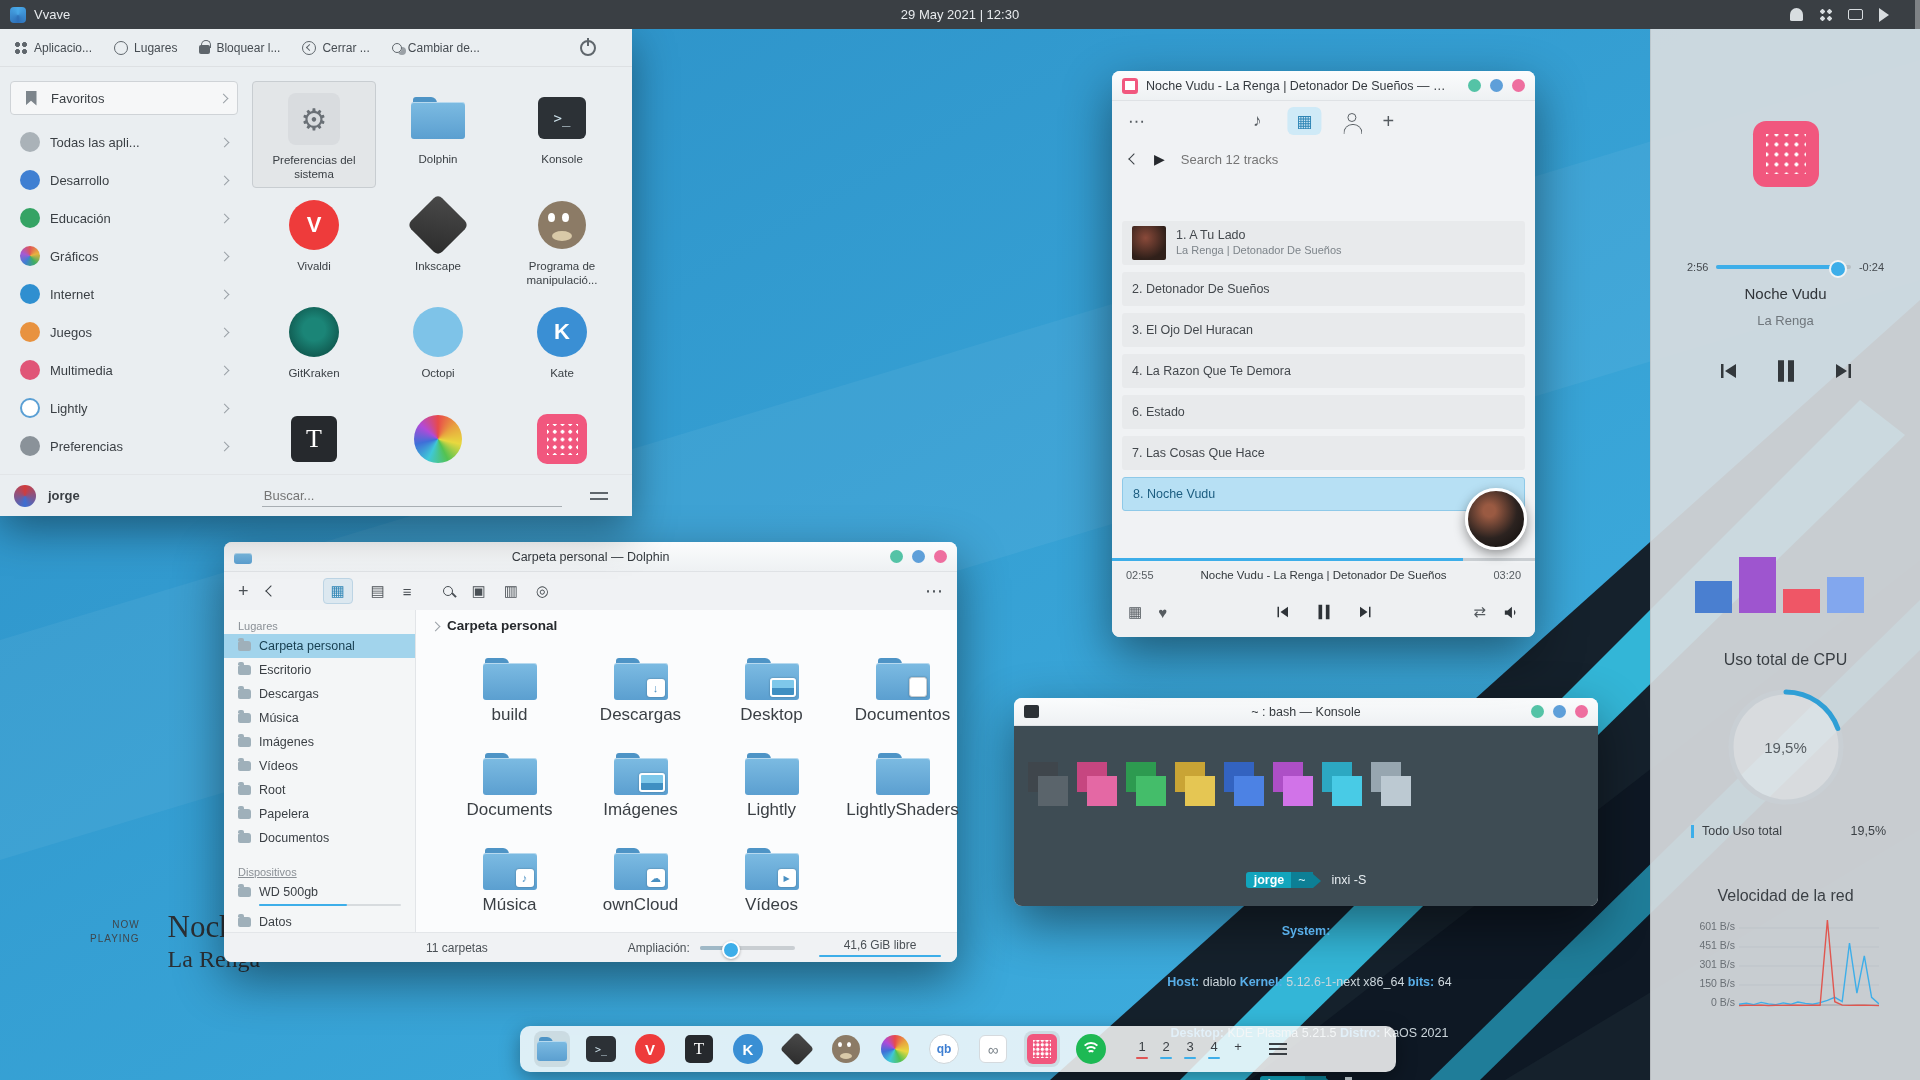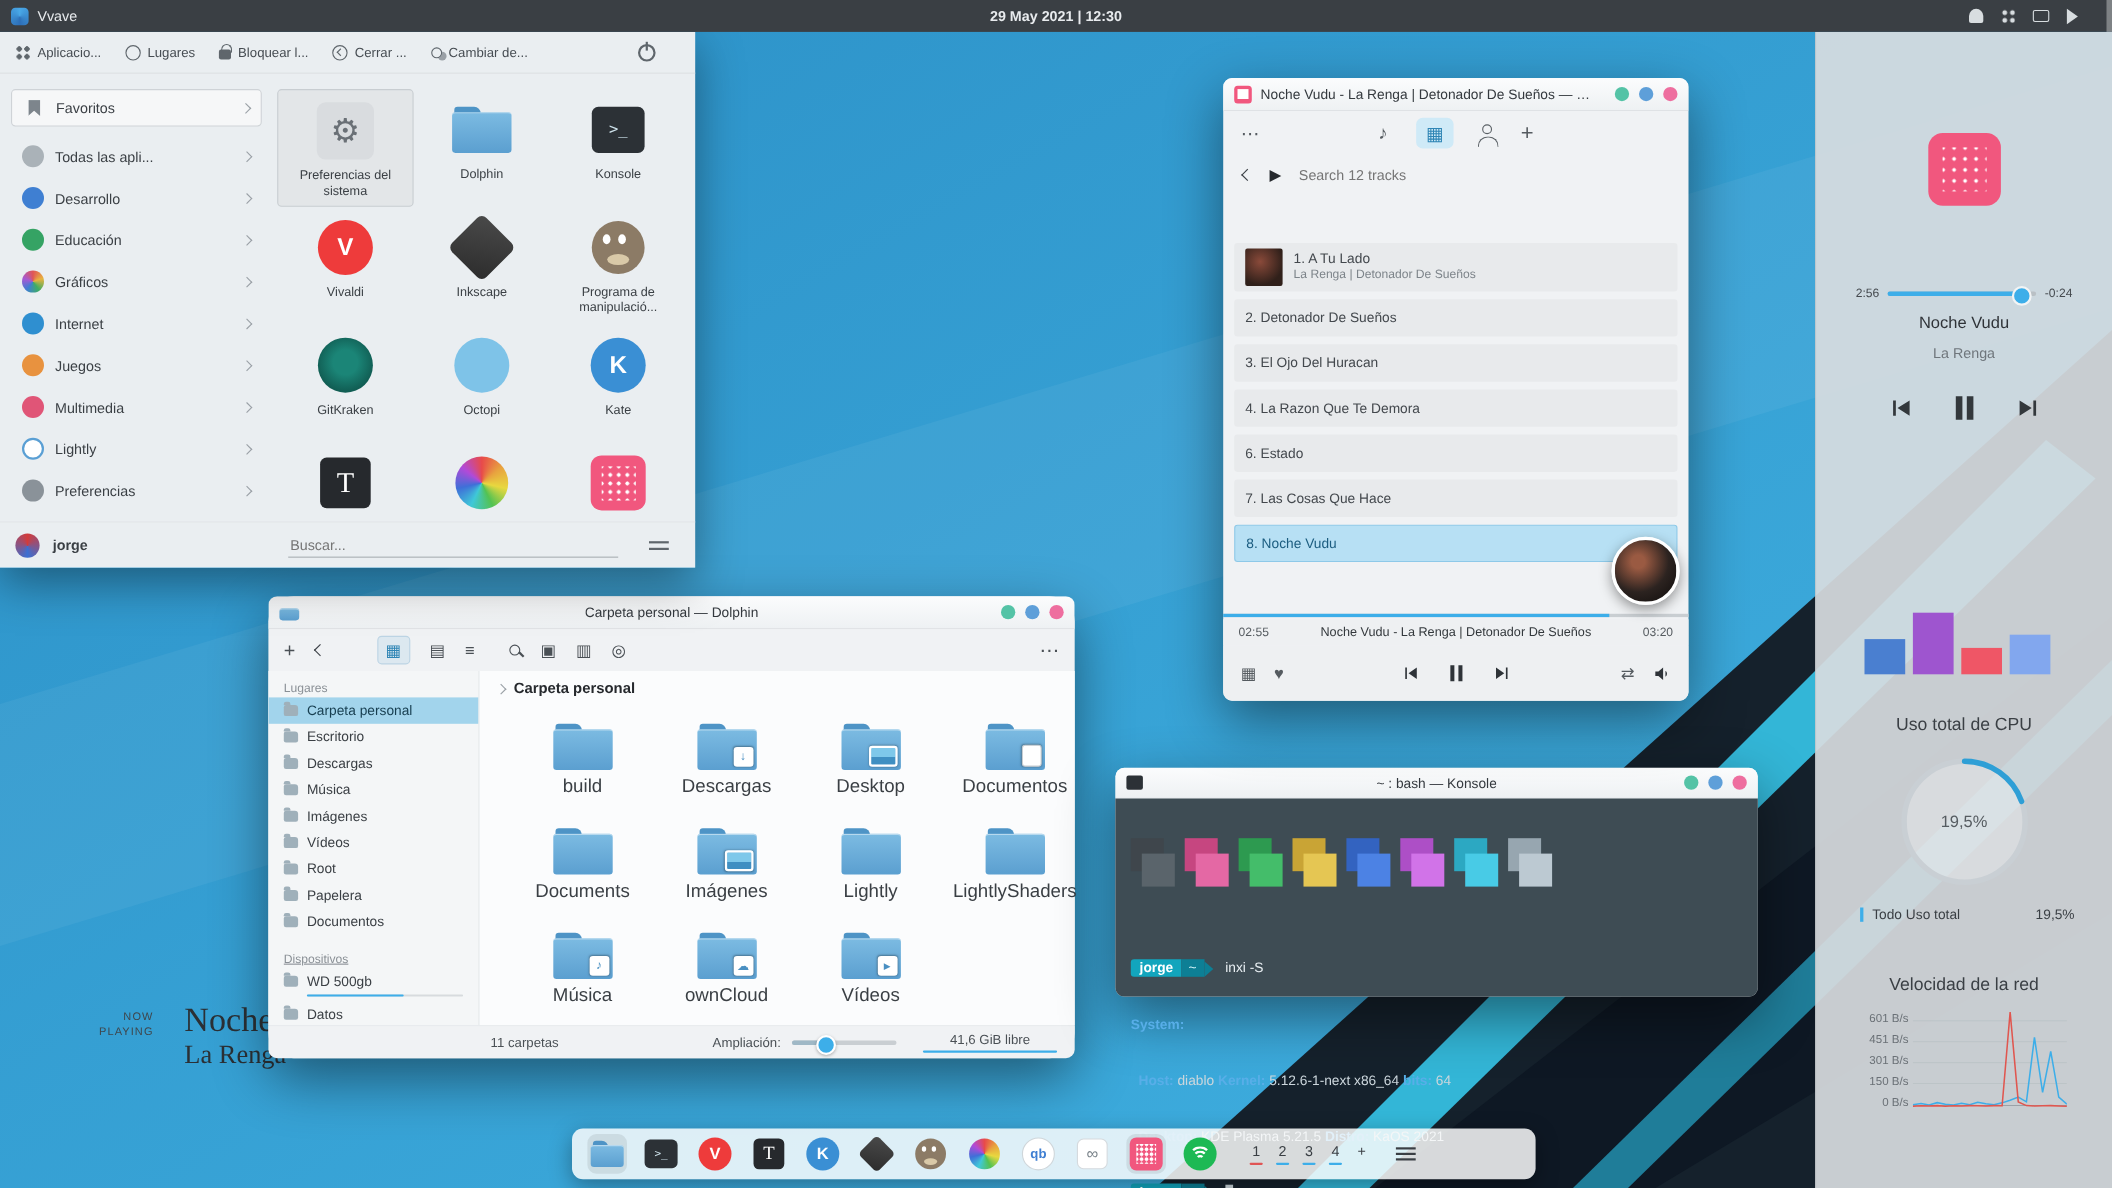--- a/index.html
+++ b/index.html
@@ -7,21 +7,21 @@
   body{position:relative;background:#2e9fd6;}
 
   
   .wallpaper{position:absolute;inset:0;z-index:0;}
 
   
   .panel{position:absolute;left:0;top:0;width:1920px;height:29px;background:#3a3f44;z-index:40;
          display:flex;align-items:center;color:#e8ebee;font-size:13px;padding:0 10px;}
   .panel-left{display:flex;align-items:center;gap:8px;}
   .kaos-logo{width:16px;height:16px;border-radius:4px;background:conic-gradient(#49a9e8,#2d6fb8,#49a9e8);display:inline-block;}
-  .panel-clock{position:absolute;left:50%;transform:translateX(-50%);font-weight:bold;font-size:13px;}
+  .panel-clock{position:absolute;left:50%;transform:translateX(-50%);font-weight:normal;font-size:13px;}
   .panel-tray{margin-left:auto;display:flex;align-items:center;gap:16px;padding-right:14px;}
   .tray-ghost{width:13px;height:13px;background:#d8dde0;border-radius:7px 7px 2px 2px;display:inline-block;}
   .tray-grid{width:13px;height:13px;display:inline-block;background-image:radial-gradient(#d8dde0 2px,transparent 2.4px);background-size:7px 7px;}
   .tray-display{width:15px;height:11px;border:1.6px solid #d8dde0;border-radius:2px;display:inline-block;}
   .tray-volume{width:0;height:0;border:7px solid transparent;border-right:10px solid #d8dde0;transform:rotate(180deg);display:inline-block;}
   .peek{position:absolute;right:0;top:0;width:5px;height:29px;background:rgba(255,255,255,.35);}
 
   
   .launcher{position:absolute;left:0;top:29px;width:632px;height:487px;background:rgba(238,240,242,.98);
             z-index:30;box-shadow:0 14px 40px rgba(0,0,0,.4);font-size:13px;color:#3a3f44;}
@@ -108,21 +108,21 @@
   .v-progress>div{height:3px;background:#3daee9;}
   .v-times{position:absolute;left:0;right:0;top:492px;height:24px;display:flex;align-items:center;padding:0 14px;font-size:11px;color:#555b60;background:#eef0f2;}
   .v-nowplaying{position:absolute;left:50%;transform:translateX(-50%);font-size:11.5px;color:#33383c;white-space:nowrap;}
   .v-controls{position:absolute;left:0;right:0;top:516px;bottom:0;display:flex;align-items:center;padding:0 16px;background:#eef0f2;border-radius:0 0 8px 8px;}
   .v-left,.v-right{display:flex;align-items:center;gap:16px;color:#555b60;font-size:15px;}
   .v-right{margin-left:auto;}
   .v-media{position:absolute;left:50%;transform:translateX(-50%);display:flex;align-items:center;gap:22px;}
   .mi{fill:#2e3338;}
 
   
-  #dolphin{left:244px;top:542px;width:733px;height:420px;z-index:10;border-radius:23px;}
+  #dolphin{left:224px;top:542px;width:733px;height:420px;z-index:10;}
   .d-toolbar{height:38px;display:flex;align-items:center;padding:0 14px;gap:18px;color:#4a5055;font-size:15px;}
   .d-view-active{background:#dce8f0;border:1px solid #bcd4e4;border-radius:4px;width:30px;height:26px;display:flex;align-items:center;justify-content:center;color:#2e85b5;}
   .mag{width:10px;height:10px;border:1.8px solid #4a5055;border-radius:50%;position:relative;}
   .mag::after{content:"";position:absolute;width:6px;height:1.8px;background:#4a5055;transform:rotate(45deg);right:-5px;bottom:-1px;}
   .d-body{position:absolute;left:0;right:0;top:68px;bottom:30px;display:flex;}
   .d-side{width:192px;background:#f4f6f7;border-right:1px solid #e2e5e8;padding-top:6px;font-size:12.5px;color:#3a3f44;overflow:hidden;}
   .d-header{font-size:11px;color:#8a9096;padding:4px 14px 2px;}
   .place{height:24px;display:flex;align-items:center;gap:8px;padding:0 14px;cursor:default;}
   .place.sel{background:#a2d4ec;color:#173e50;}
   .pic{width:13px;height:10px;background:#9fb0ba;border-radius:2px 3px 2px 2px;position:relative;flex:0 0 auto;}
@@ -146,21 +146,21 @@
   .zoomwrap{display:flex;align-items:center;gap:10px;margin-left:140px;}
   .slider-track{width:95px;height:4px;background:#c9ced2;border-radius:2px;position:relative;}
   .slider-fill{height:4px;background:#9fb8c6;border-radius:2px;position:relative;}
   .slider-fill::after{content:"";position:absolute;right:-7px;top:-5px;width:14px;height:14px;border-radius:50%;background:#3daee9;border:2px solid #fff;box-shadow:0 1px 3px rgba(0,0,0,.3);}
   .freewrap{margin-left:auto;display:flex;flex-direction:column;align-items:center;gap:3px;}
   .freebar{width:122px;height:2px;background:#3daee9;border-radius:1px;}
 
   
   #konsole{left:1014px;top:698px;width:584px;height:208px;z-index:15;}
   .k-body{position:absolute;left:0;right:0;top:28px;bottom:0;background:rgba(56,70,78,.97);border-radius:0 0 8px 8px;
-          font-family:"DejaVu Sans Mono",monospace;font-size:12.5px;color:#ccd6dc;padding:8px 14px;}
+          font-family:"DejaVu Sans Mono",monospace;font-size:12.5px;color:#ccd6dc;padding:8px 14px;text-align:center;}
   #palette{position:absolute;left:14px;top:36px;height:62px;right:14px;}
   .pal{position:absolute;top:0;width:30px;height:30px;}
   .pal.front{top:14px;margin-left:0;transform:translateX(0);}
   .pal.front{top:14px;}
   .k-lines{position:absolute;left:14px;right:14px;top:112px;line-height:17px;white-space:pre;}
   .pseg1{background:#12a5bd;color:#fff;padding:1px 7px 1px 8px;border-radius:3px 0 0 3px;font-weight:bold;}
   .pseg2{background:#0d7f95;color:#d5f5fb;padding:1px 7px;}
   .parrow{display:inline-block;width:0;height:0;border:7px solid transparent;border-left:8px solid #0d7f95;vertical-align:middle;margin-right:4px;}
   .kblue{color:#58aee8;font-weight:bold;}
   .cursor{display:inline-block;width:7px;height:13px;background:#c9d4da;vertical-align:-2px;}

